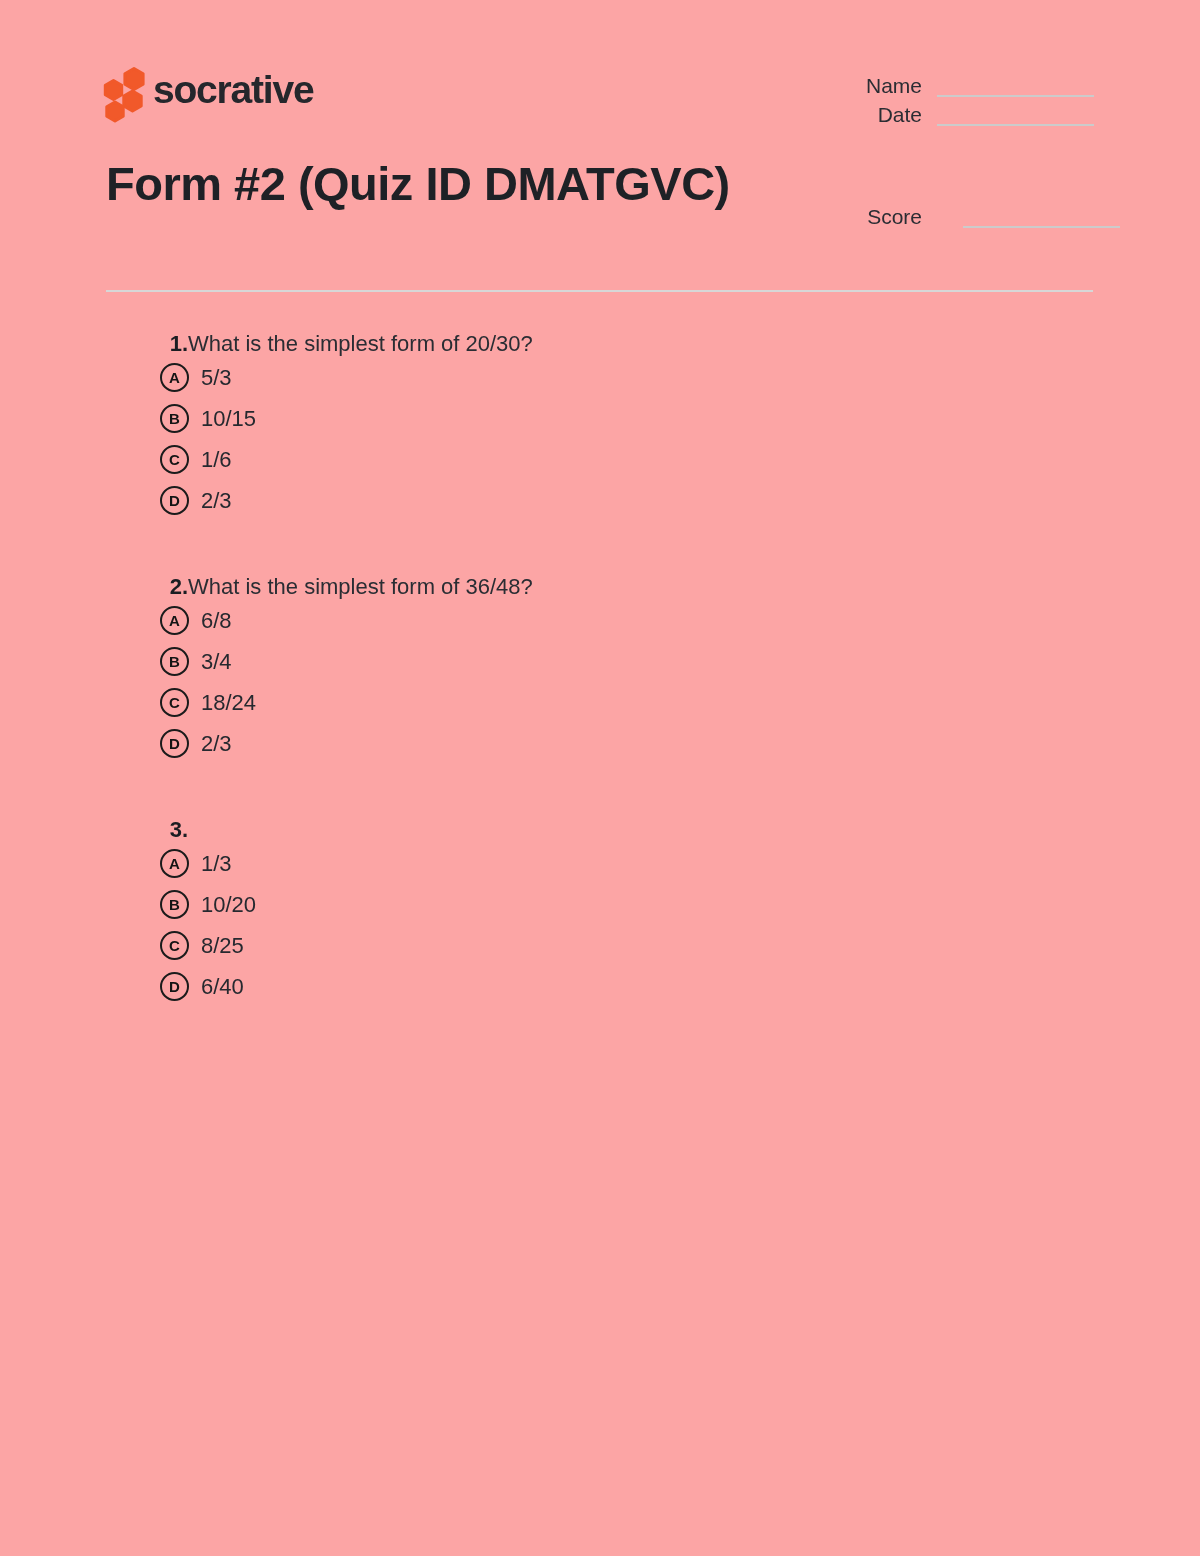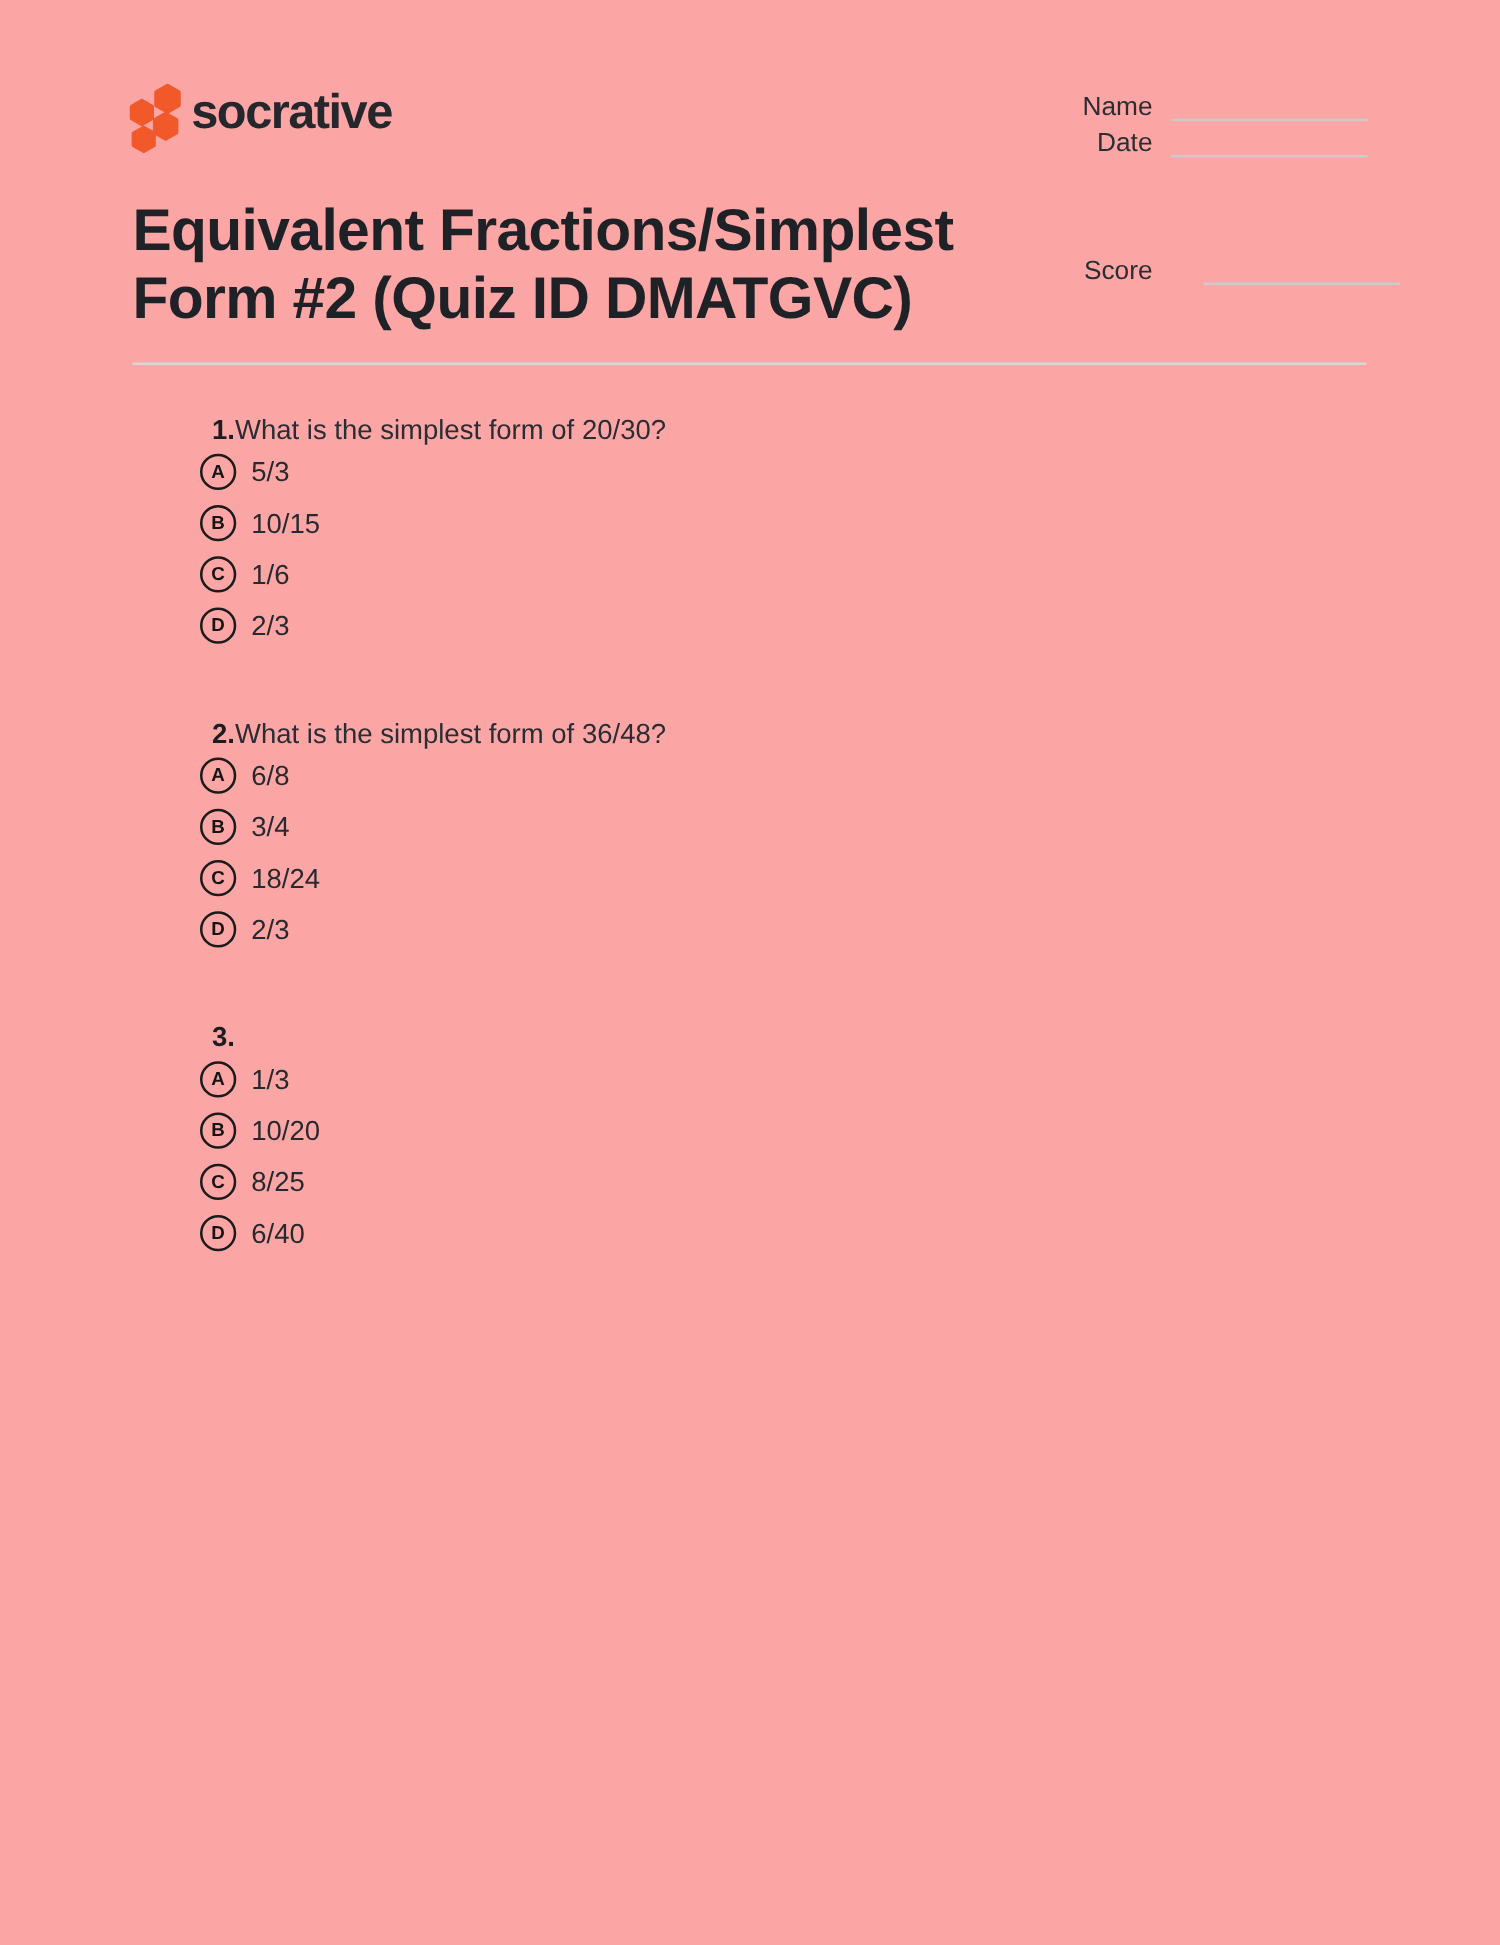--- a/index.html
+++ b/index.html
@@ -162,21 +162,20 @@
   <div class="field-row row-name">
     <span class="field-label">Name</span>
     <span class="field-line"></span>
   </div>
   <div class="field-row row-date">
     <span class="field-label">Date</span>
     <span class="field-line"></span>
   </div>
 
   <div class="quiz-title">
-    <div>Equivalent Fractions/Simplest</div>
     <div>Form #2 (Quiz ID DMATGVC)</div>
   </div>
 
   <div class="field-row row-score">
     <span class="field-label">Score</span>
     <span class="field-line"></span>
   </div>
 
   <div class="divider"></div>
 

